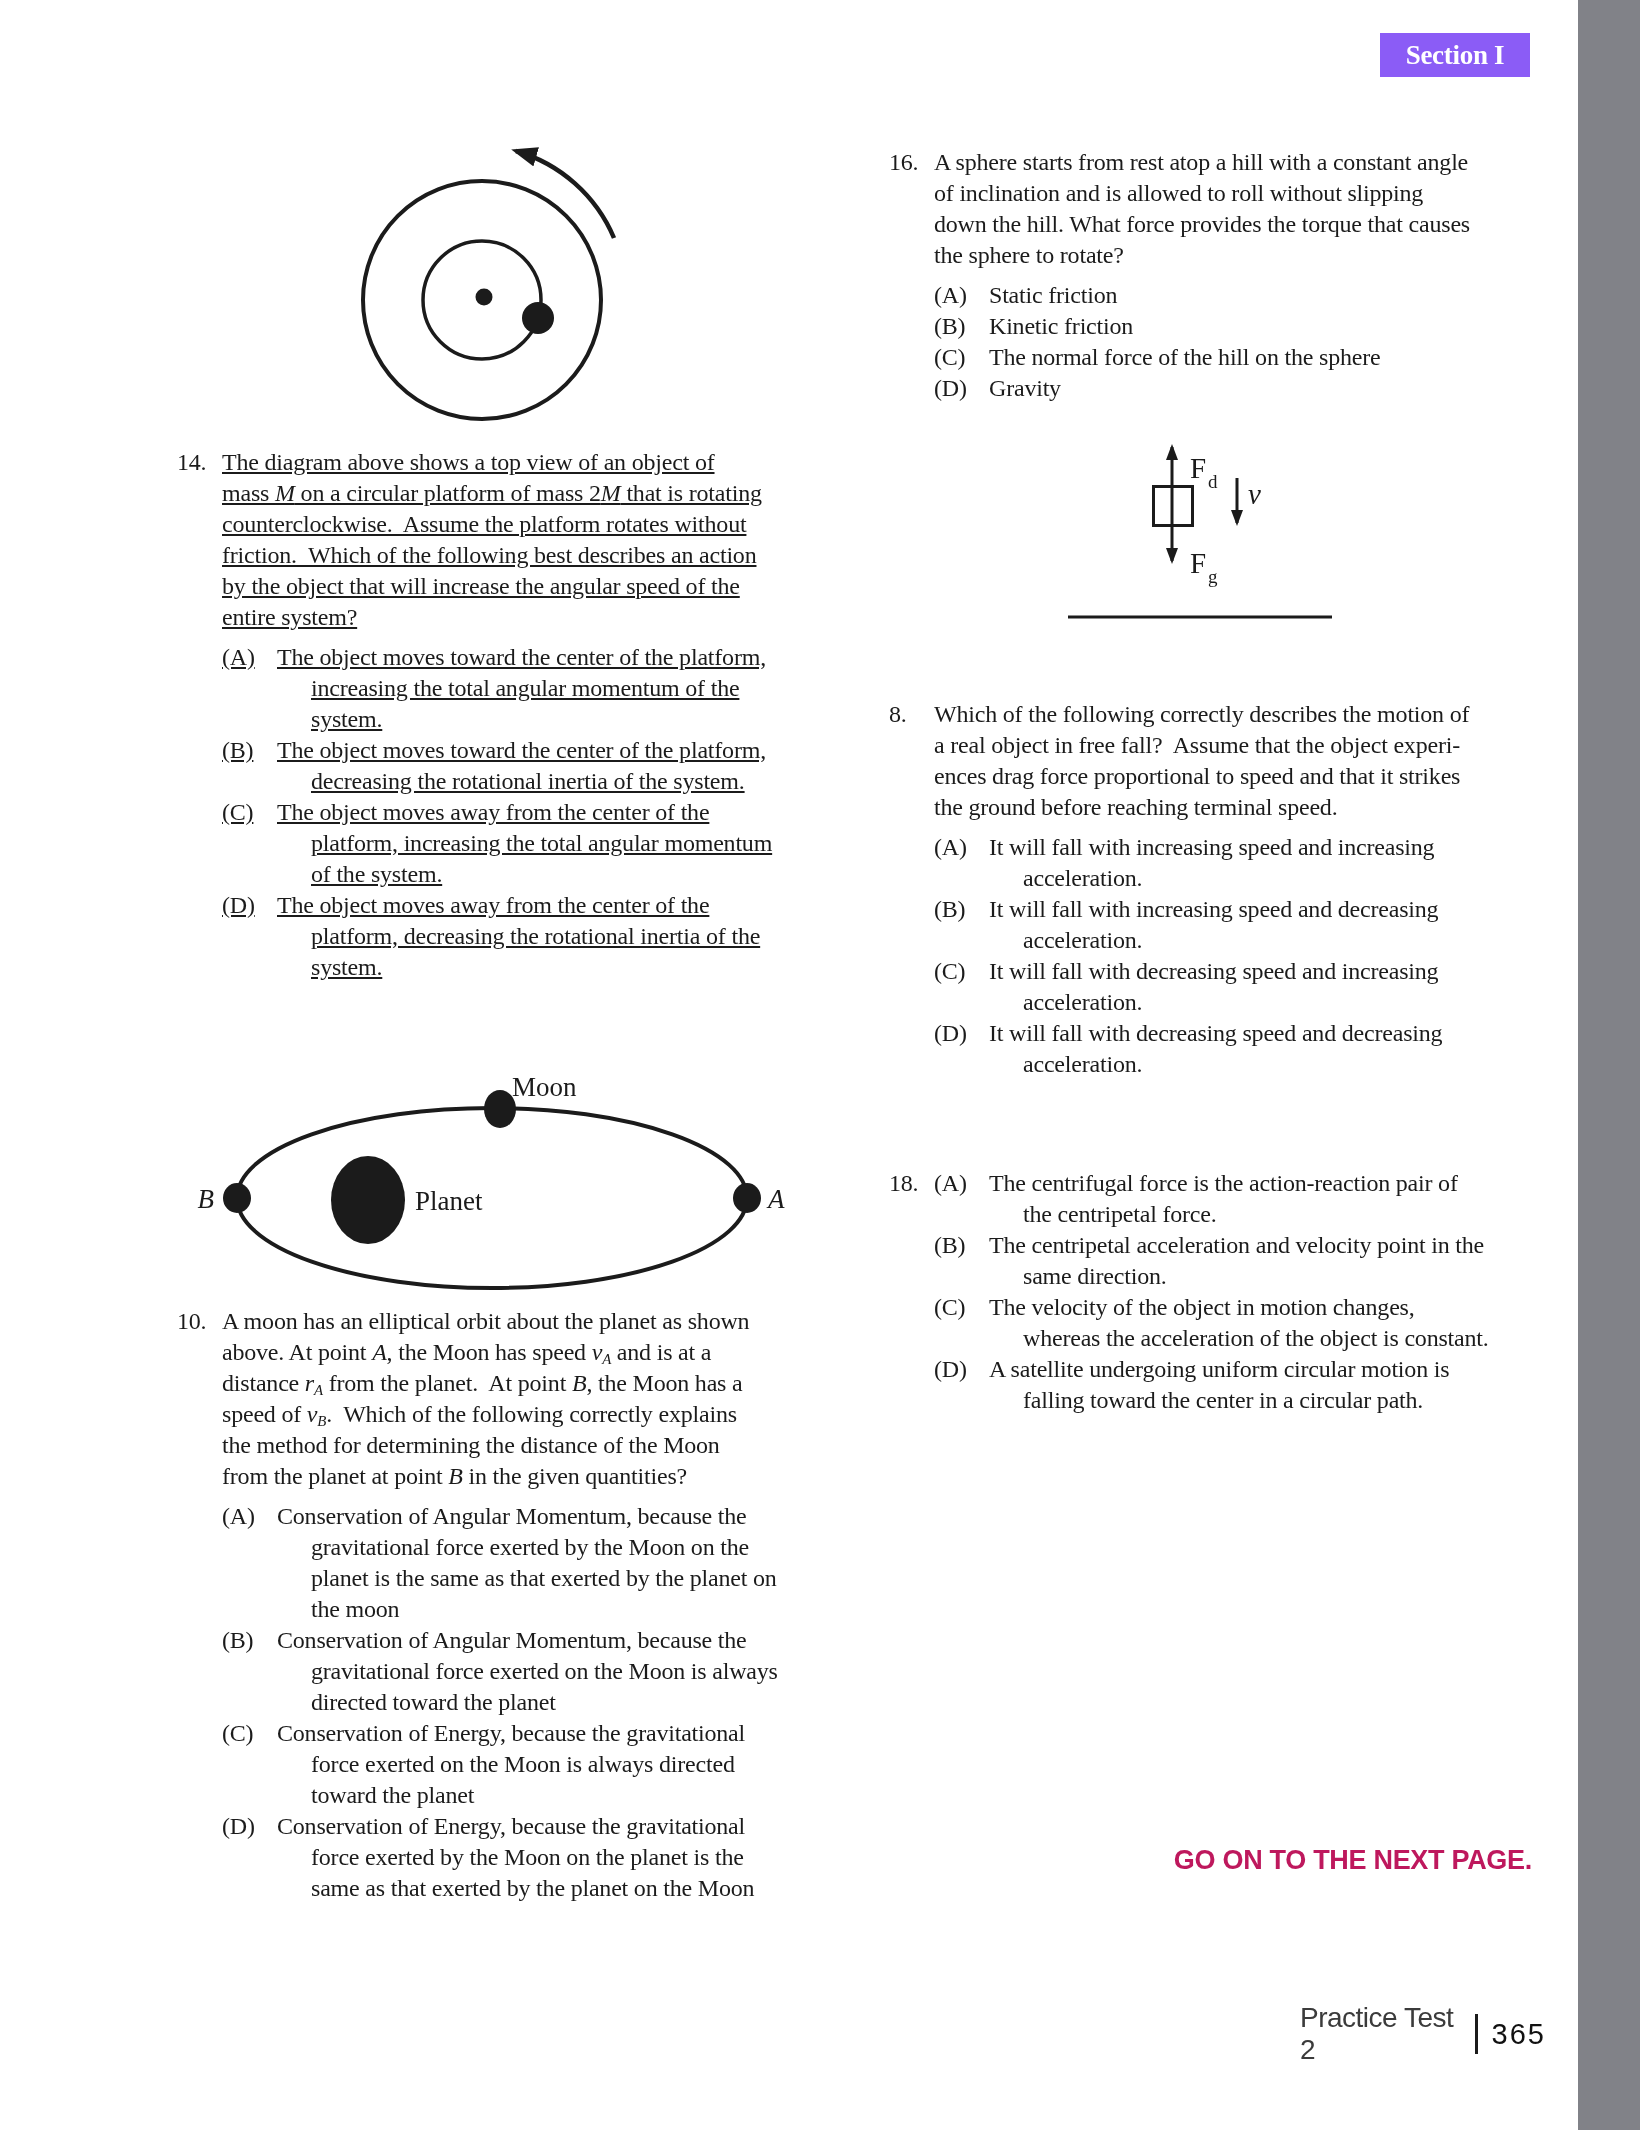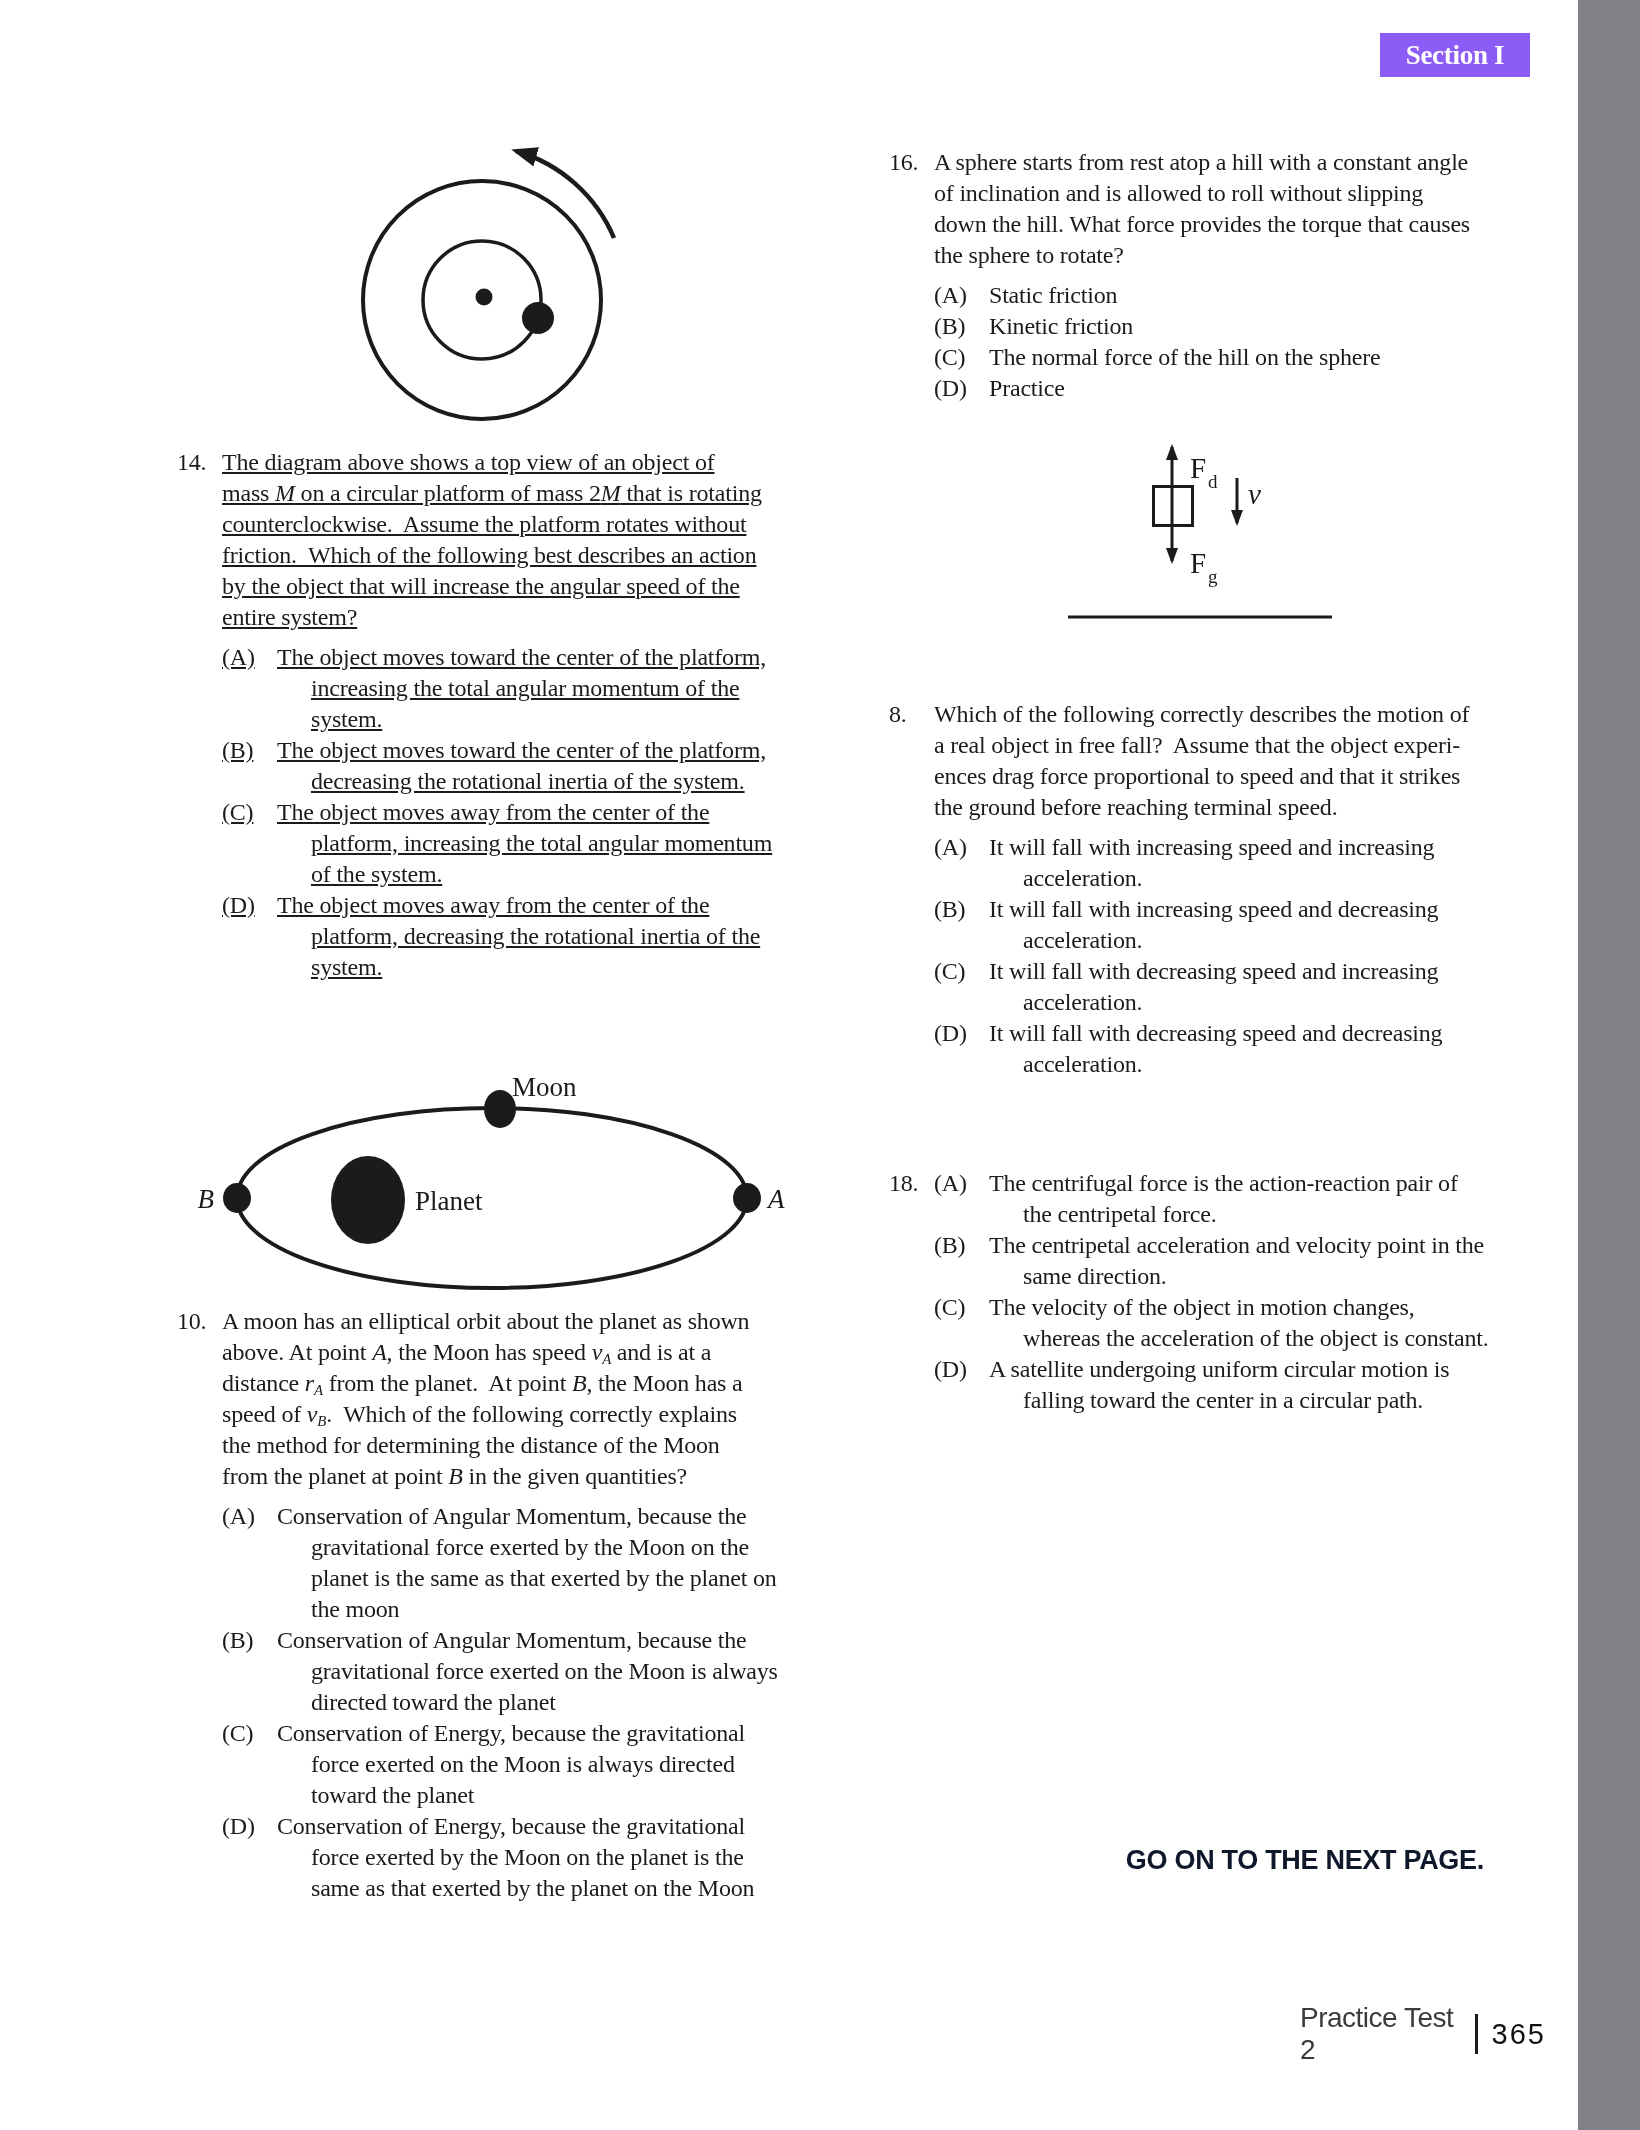--- a/index.html
+++ b/index.html
@@ -26,23 +26,23 @@
   .qtext { margin-bottom:9px; }
   .opt { display:flex; }
   .opt-label { flex:0 0 55px; }
   .opt-text { flex:1 1 auto; padding-left:34px; text-indent:-34px; }
   .qtext sub, .opt-text sub {
     font-size:0.62em; line-height:0; position:relative; top:0.28em; vertical-align:baseline;
   }
   .fig { position:absolute; }
   .fig svg text { font-family:"Liberation Serif", serif; fill:#1b1b1b; }
   .go-on {
-    position:absolute; left:984px; top:1845px; width:500px; text-align:right;
+    position:absolute; left:1032px; top:1845px; width:500px; text-align:right;
     font-family:"Liberation Sans", sans-serif; font-weight:bold;
-    font-size:27px; letter-spacing:-0.3px; color:#0f172a;
+    font-size:27px; letter-spacing:-0.3px; color:#be185d;
   }
   .footer {
     position:absolute; top:2002px; left:1300px; width:246px;
     display:flex; align-items:center; justify-content:flex-end; gap:14px;
     font-family:"Liberation Sans", sans-serif;
   }
   .footer-label { font-size:28px; color:#3b3b3b; letter-spacing:-0.5px; }
   .footer-divider { width:3px; height:40px; background:#1b1b1b; }
   .footer-page { font-size:29px; font-weight:normal; letter-spacing:2px; color:#111; }
 </style>
@@ -141,21 +141,21 @@
       <div class="opt">
         <div class="opt-label">(B)</div>
         <div class="opt-text">Kinetic friction</div>
       </div>
       <div class="opt">
         <div class="opt-label">(C)</div>
         <div class="opt-text">The normal force of the hill on the sphere</div>
       </div>
       <div class="opt">
         <div class="opt-label">(D)</div>
-        <div class="opt-text">Practice</div>
+        <div class="opt-text">Gravity</div>
       </div>
     </div>
   </div>
 
   <div class="fig" style="left:1040px; top:420px;">
     <svg width="320" height="210" viewBox="0 0 320 210">
       <defs>
         <marker id="ah2" markerUnits="userSpaceOnUse" markerWidth="18" markerHeight="14" refX="13" refY="6" orient="auto">
           <path d="M0,0 L16,6 L0,12 Z" fill="#1b1b1b"></path>
         </marker>

